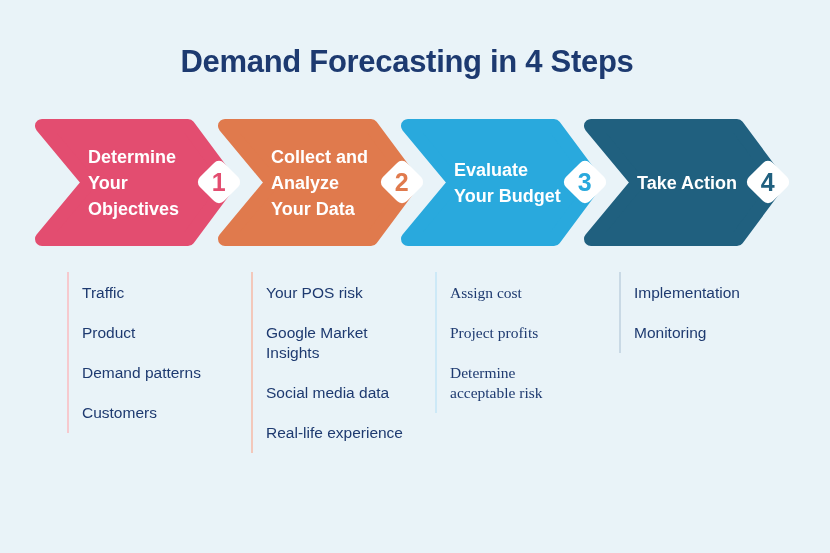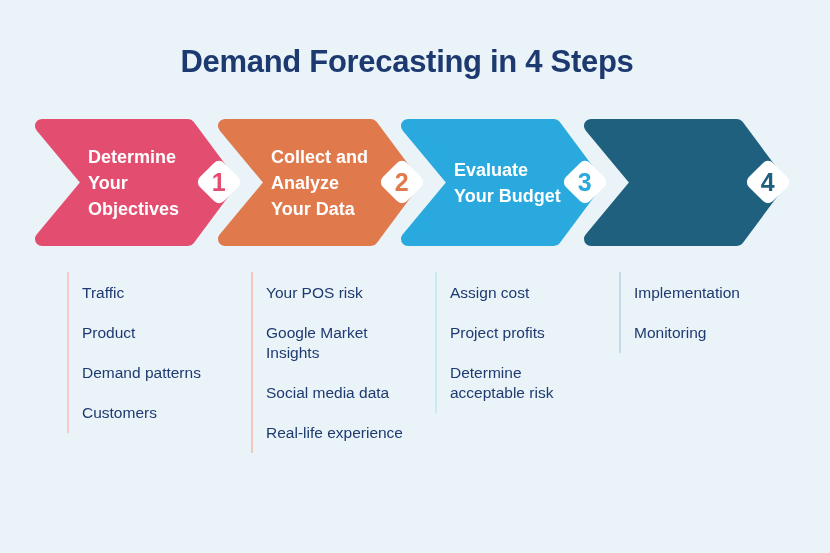--- a/index.html
+++ b/index.html
@@ -85,41 +85,42 @@
 Your Budget</div>
     <div class="badge">
       <span style="color: rgb(41, 169, 221);">3</span>
     </div>
   </div>
 
   <div class="arrow" style="left:584px">
     <svg viewBox="0 0 205 127">
       <polygon points="7,7 153,7 195,63.5 153,120 7,120 54,63.5" stroke-width="14" stroke-linejoin="round" style="fill: rgb(32, 96, 127); stroke: rgb(32, 96, 127);"></polygon>
     </svg>
+    <div class="arrow-label">Take Action</div>
     <div class="badge">
       <span style="color: rgb(32, 96, 127);">4</span>
     </div>
   </div>
 
   <div class="col" style="left: 67px; border-left-color: rgb(246, 201, 206);">
     <div class="item">Traffic</div>
     <div class="item">Product</div>
     <div class="item">Demand patterns</div>
     <div class="item">Customers</div>
   </div>
 
   <div class="col" style="left: 251px; border-left-color: rgb(243, 200, 187);">
     <div class="item">Your POS risk</div>
     <div class="item">Google Market
 Insights</div>
     <div class="item">Social media data</div>
     <div class="item">Real-life experience</div>
   </div>
 
-  <div class="col" style="left: 435px; border-left-color: rgb(205, 233, 247);">
+  <div class="col" style="left: 435px; border-left-color: rgb(205, 233, 247); font-family: Liberation Serif, serif;">
     <div class="item">Assign cost</div>
     <div class="item">Project profits</div>
     <div class="item">Determine
 acceptable risk</div>
   </div>
 
   <div class="col" style="left: 619px; border-left-color: rgb(201, 217, 229);">
     <div class="item">Implementation</div>
     <div class="item">Monitoring</div>
   </div>

